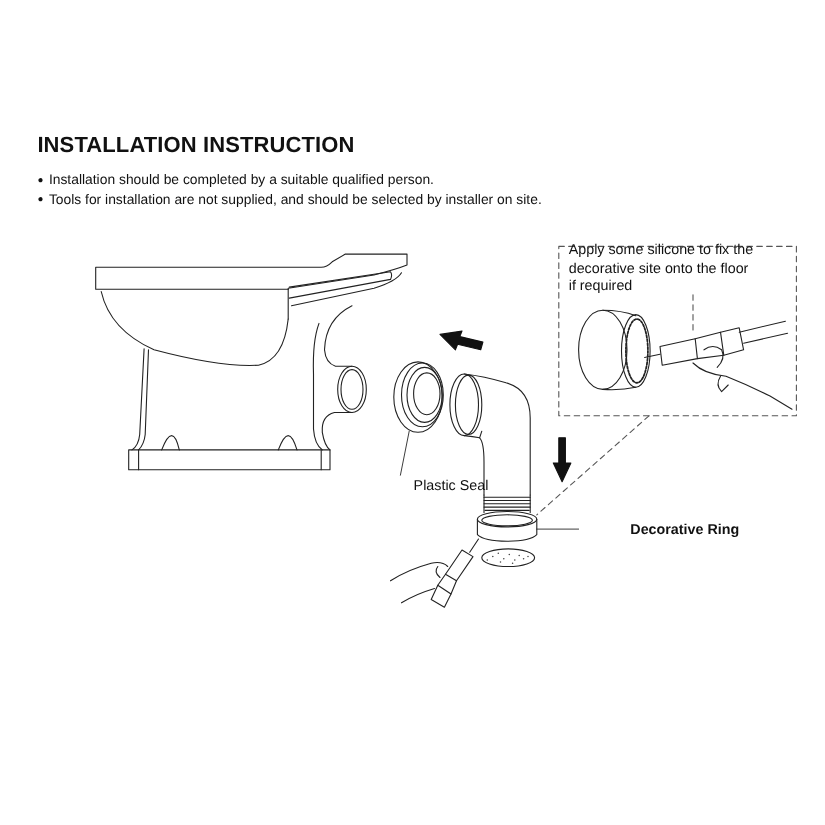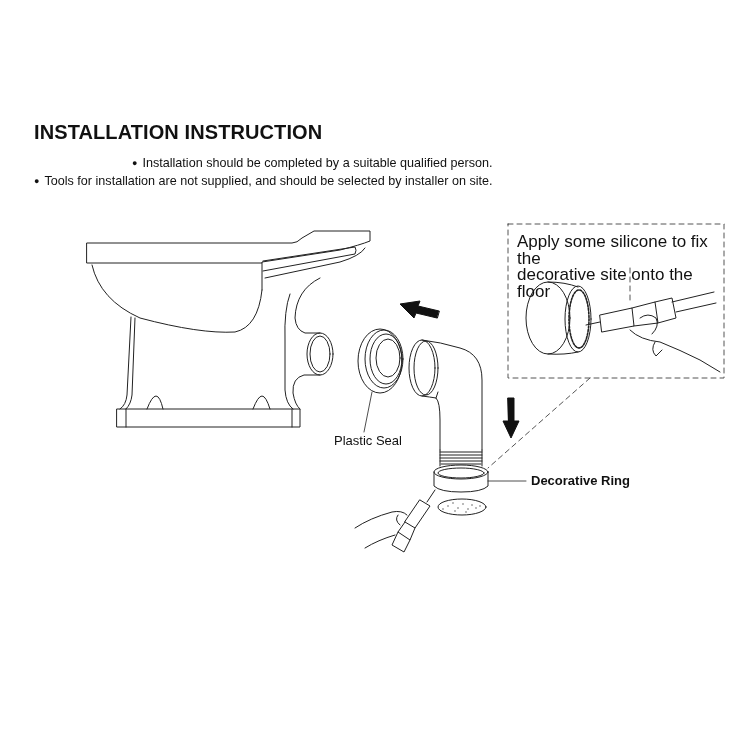--- a/index.html
+++ b/index.html
@@ -1,22 +1,22 @@
 <!DOCTYPE html>
 <html><head>
   <meta charset="utf-8">
   <style>
     html, body { margin: 0; padding: 0; background: #ffffff; }
     body { width: 750px; height: 750px; position: relative; overflow: hidden; font-family: "Liberation Sans", sans-serif; color: #111; }
     .title { position: absolute; left: 34px; top: 121px; font-size: 20px; font-weight: bold; letter-spacing: 0.1px; }
     .bullets { position: absolute; left: 34px; top: 155px; font-size: 12.6px; line-height: 17px; margin: 0; padding: 0; list-style: none; }
-    .bullets li { white-space: nowrap; text-align: right; }
+    .bullets li { white-space: nowrap; }
     .bullets li::before { content: "\25CF"; font-size: 9px; margin-right: 5px; position: relative; top: -1px; }
-    .label { position: absolute; font-size: 13px; white-space: nowrap; }
-    .callout-text { position: absolute; left: 517px; top: 234px; font-size: 17px; line-height: 16.5px; width: 205px; }
+    .label { position: absolute; font-size: 13px; white-space: nowrap; margin-left: 42px; }
+    .callout-text { position: absolute; left: 517px; top: 219px; font-size: 13px; line-height: 16.5px; width: 205px; }
     svg.drawing { position: absolute; left: 0; top: 0; }
   </style>
 </head>
 <body>
 
 <div class="title">INSTALLATION INSTRUCTION</div>
 <ul class="bullets">
   <li>Installation should be completed by a suitable qualified person.</li>
   <li>Tools for installation are not supplied, and should be selected by installer on site.</li>
 </ul>
@@ -125,16 +125,17 @@
     <path d="M672,302 L714,292 M676,312 L716,303"></path>
     <path d="M630,330 Q640,340 660,342 Q680,350 700,360 L720,372"></path>
     <path d="M640,318 Q648,312 656,318 Q660,326 652,334"></path>
     <path d="M655,342 Q650,350 656,356 L662,350"></path>
   </g>
 </svg>
 
 <div class="callout-text">
   <div>Apply some silicone to fix the</div>
   <div>decorative site onto the floor</div>
+  <div>if required</div>
 </div>
 
 <div class="label" style="left:334px; top:433px;">Plastic Seal</div>
 <div class="label" style="left:531px; top:473px;font-weight:bold;">Decorative Ring</div>
 
 </body></html>

